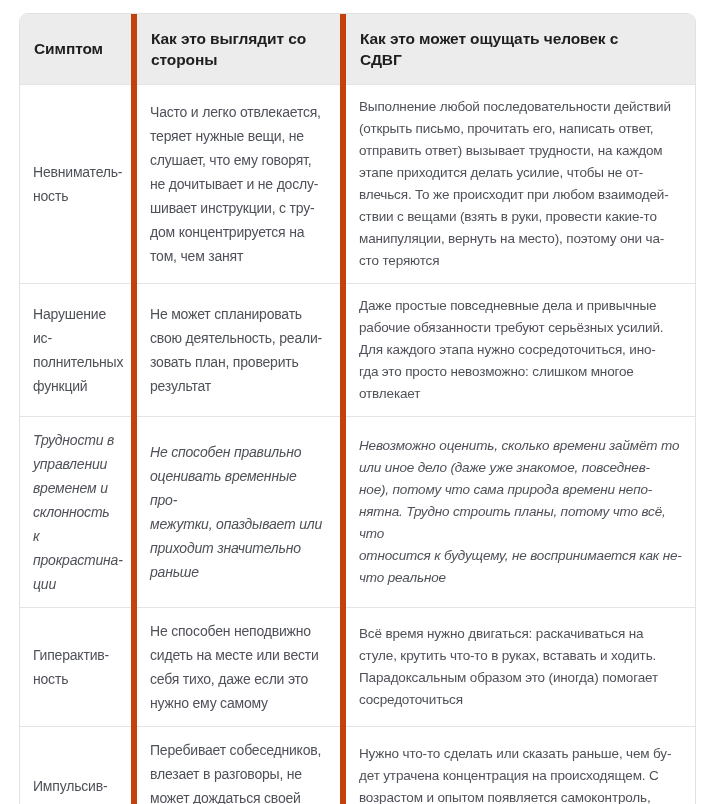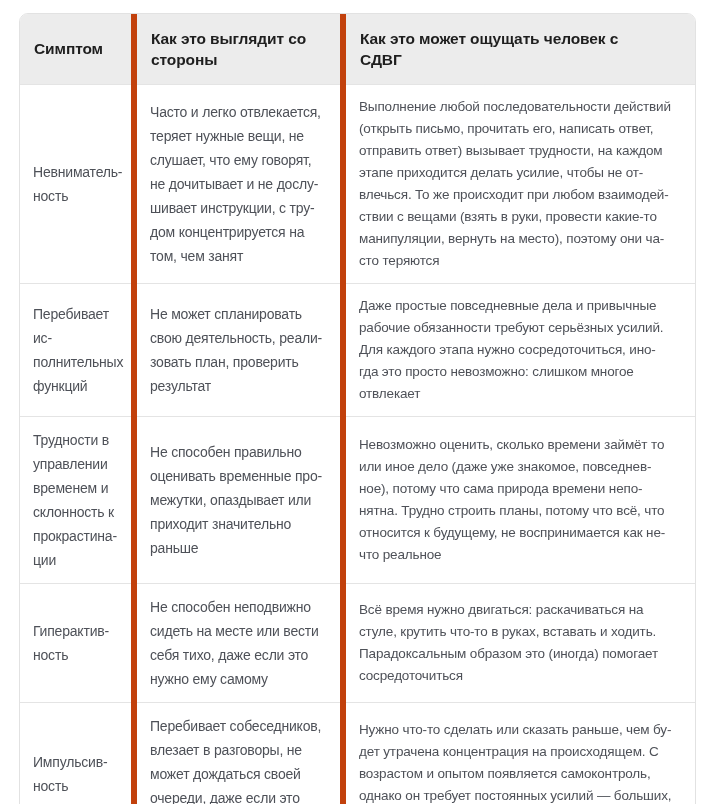--- a/index.html
+++ b/index.html
@@ -65,21 +65,21 @@
     margin-left: 26px;
   }
   td.inside {
     font-size: 13.5px;
     line-height: 22px;
     letter-spacing: -0.15px;
     padding-left: 13px;
   }
   tr.r0 { height: 195px; }
   tr.r1 { height: 127px; }
-  tr.r2 { height: 158px; }
+  tr.r2 { height: 158px; font-style: italic; }
   tr.r3 { height: 114px; }
   tr.r4 { height: 120px; }
 </style>
 </head>
 <body>
 
 <div class="page">
   <div class="table-frame">
     <table class="symptoms">
       <colgroup>
@@ -110,21 +110,21 @@
           <td class="inside">Выполнение любой последовательности действий
 (открыть письмо, прочитать его, написать ответ,
 отправить ответ) вызывает трудности, на каждом
 этапе приходится делать усилие, чтобы не от-
 влечься. То же происходит при любом взаимодей-
 ствии с вещами (взять в руки, провести какие-то
 манипуляции, вернуть на место), поэтому они ча-
 сто теряются</td>
         </tr>
         <tr class="r1">
-          <td class="symptom">Перебивает ис-
+          <td class="symptom">Нарушение ис-
 полнительных
 функций</td>
           <td class="outside">Не может спланировать
 свою деятельность, реали-
 зовать план, проверить
 результат</td>
           <td class="inside">Даже простые повседневные дела и привычные
 рабочие обязанности требуют серьёзных усилий.
 Для каждого этапа нужно сосредоточиться, ино-
 гда это просто невозможно: слишком многое

